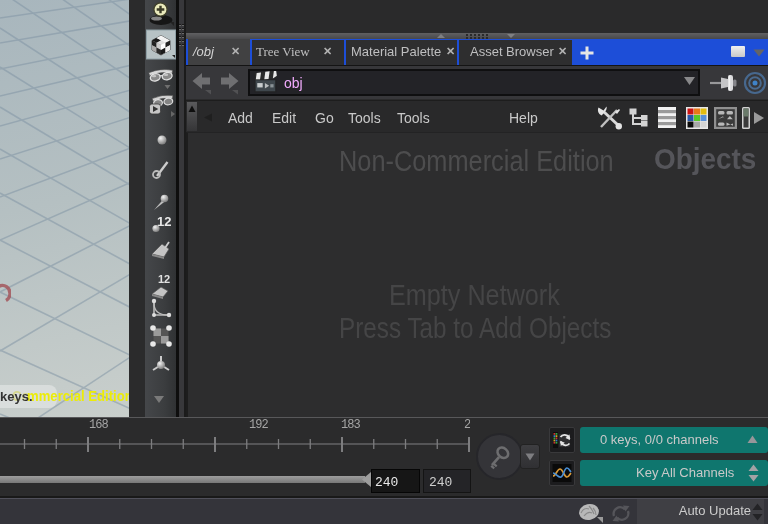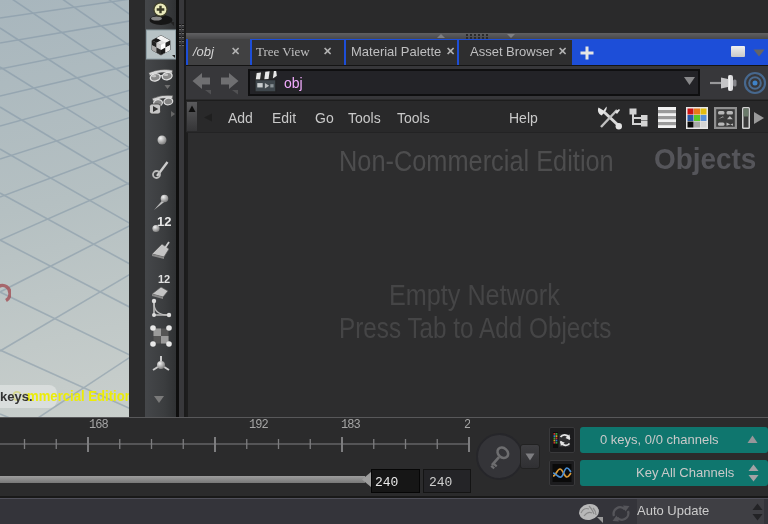--- a/index.html
+++ b/index.html
@@ -42,21 +42,21 @@
   #keybtn{left:476px;top:433px;width:47px;height:47px;border-radius:50%;background:#343438;border:2px solid #26262a;box-sizing:border-box;}
   #keydrop{left:520px;top:444px;width:20px;height:25px;border-radius:3px;
            background:linear-gradient(180deg,#3e3e41,#303033);border:1px solid #222;box-sizing:border-box;}
   .ibtn{position:absolute;left:549px;width:26px;height:26px;background:#1c1c1e;border:1px solid #39393b;box-sizing:border-box;border-radius:2px;}
   .wbtn{position:absolute;left:580px;width:188px;height:26px;background:#0f766e;border-radius:3px;
         color:#c9c9c9;font-size:13px;}
   #bottombar{left:0;top:496px;width:768px;height:28px;background:#34343a;
              border-top:2px solid #191919;box-sizing:border-box;}
   #bbhl{left:0;top:498px;width:768px;height:1px;background:#50505a;}
   #audd{left:637px;top:499px;width:114px;height:25px;background:#3f3f44;color:#cccccc;
-        font-size:13px;text-align:left;line-height:24px;}
+        font-size:13px;text-align:right;line-height:24px;}
   #auspin{left:751px;top:499px;width:13px;height:25px;background:#3f3f44;}
   svg{display:block;}
 </style>
 </head>
 <body>
   <div class="abs" id="vp">
     <svg class="abs" style="left:0;top:0" width="145" height="417" viewBox="0 0 145 417">
       <g id="gridA" stroke="#7e92a3" stroke-width="1.6" opacity="0.5">
         <line x1="0" y1="18" x2="160" y2="-5.2"></line>
         <line x1="0" y1="43" x2="160" y2="15.8"></line>

